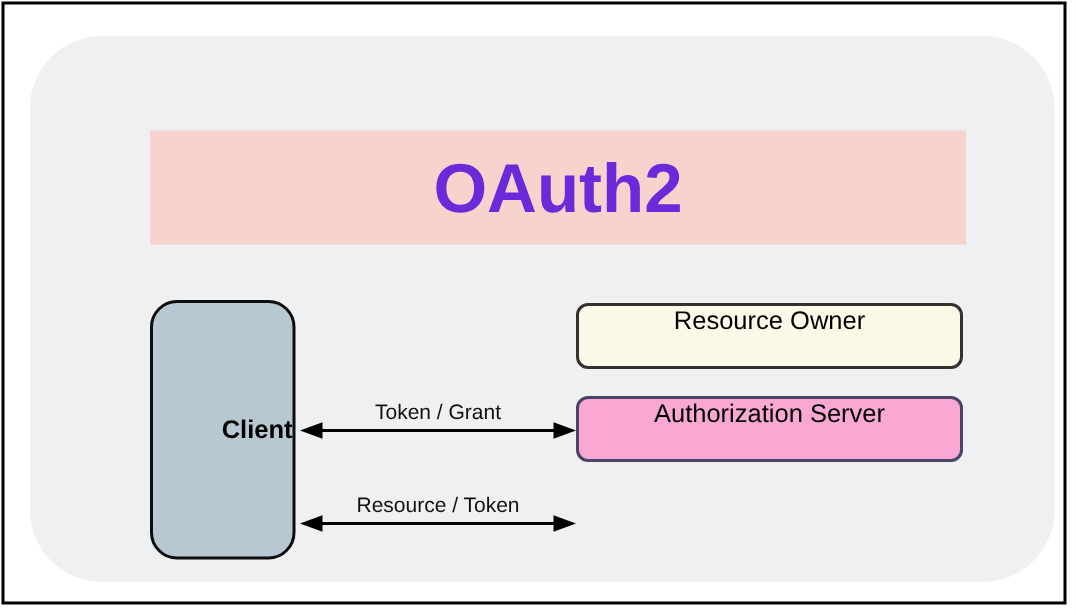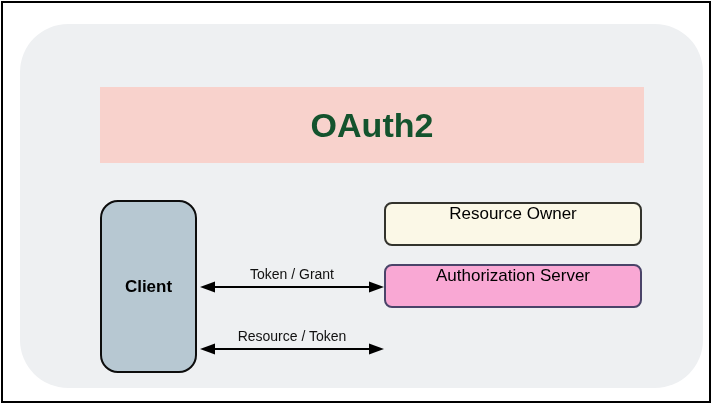--- a/index.html
+++ b/index.html
@@ -47,35 +47,35 @@
   .banner {
     position: absolute;
     left: 100px; top: 87px;
     width: 544px; height: 76px;
     background: #f8d2cc;
     display: flex;
     align-items: center;
     justify-content: center;
   }
   .banner-title {
-    font-size: 34px;
+    font-size: 46px;
     font-weight: bold;
-    color: #14532d;
+    color: #6d28d9;
   }
 
   .client-node {
     position: absolute;
     left: 100px; top: 200px;
     width: 97px; height: 173px;
     background: #b7c8d2;
     border: 2px solid #0d0d0d;
     border-radius: 18px;
     display: flex;
     align-items: center;
-    justify-content: center;
+    justify-content: flex-end;
   }
   .client-label {
     font-size: 17px;
     font-weight: bold;
     color: #000000;
   }
 
   .entity {
     position: absolute;
     left: 384px;

